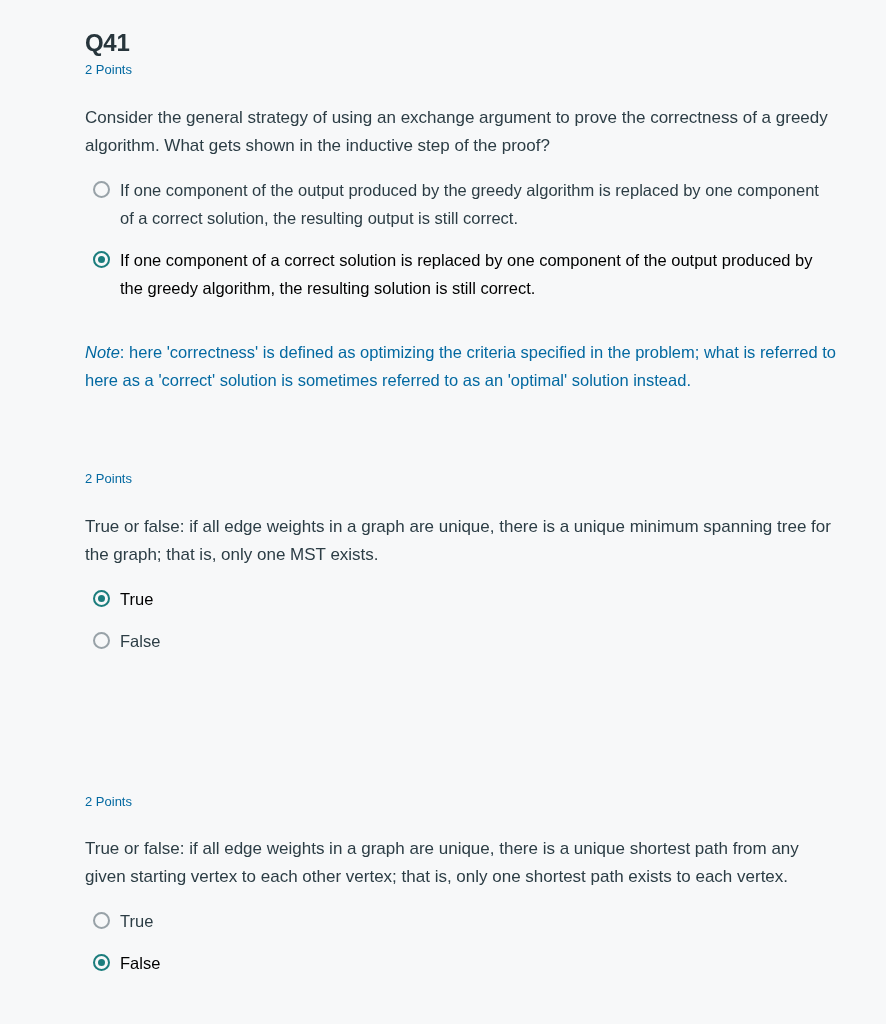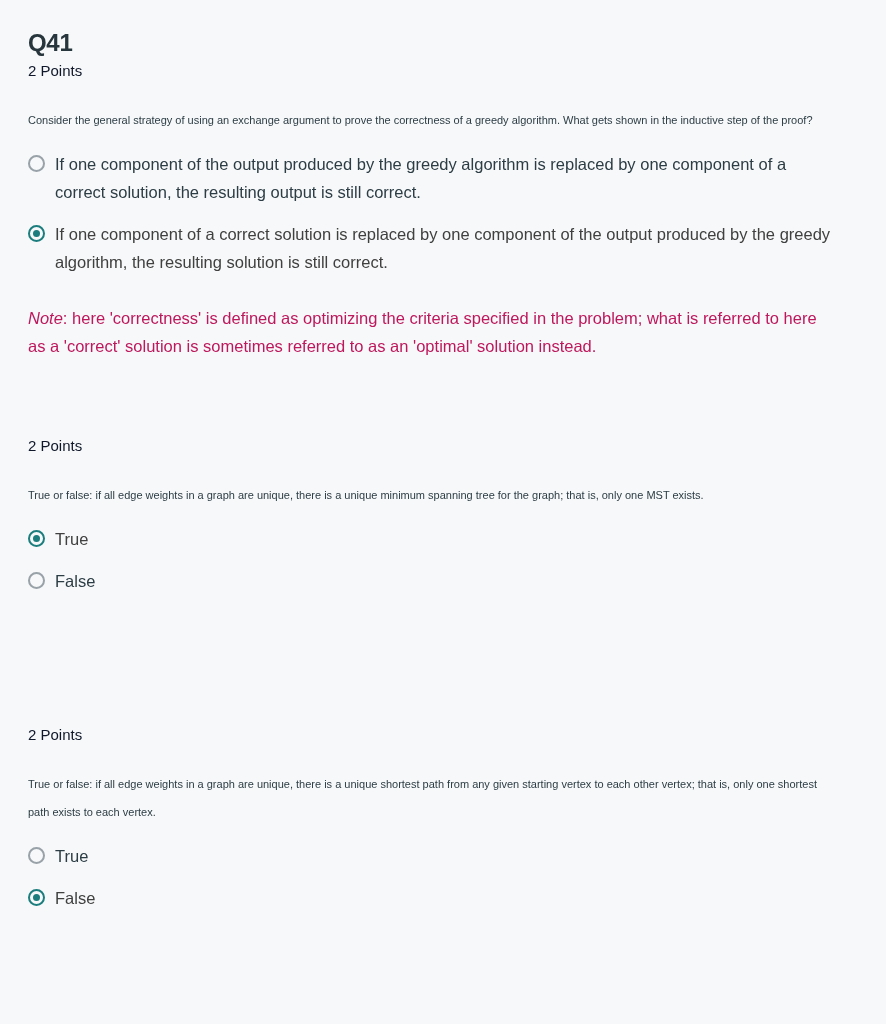--- a/index.html
+++ b/index.html
@@ -13,64 +13,64 @@
     background: #f7f8f9;
     font-family: "Liberation Sans", sans-serif;
     -webkit-font-smoothing: antialiased;
     overflow: hidden;
   }
 
   .page {
     box-sizing: border-box;
     width: 886px;
     height: 1024px;
-    padding: 30px 46px 0 28px;
+    padding: 30px 46px 0 85px;
     background: #f7f8f9;
   }
 
   
   .question {
     position: relative;
   }
   .q-head {
     font-size: 24px;
     font-weight: bold;
     color: #27353c;
     letter-spacing: -0.3px;
     line-height: 1.1;
     margin: 0 0 6px 0;
   }
   .q-points {
-    font-size: 15px;
-    color: #0f172a;
+    font-size: 13px;
+    color: #0369a1;
     line-height: 1.2;
     margin: 1px 0 26px 0;
     font-weight: normal;
   }
   .q-body {
-    font-size: 11px;
+    font-size: 17px;
     color: #2c3d45;
     line-height: 28px;
     margin: 0 0 16px 0;
     max-width: 790px;
   }
   .q-note {
     font-size: 16.5px;
-    color: #be185d;
+    color: #0369a1;
     line-height: 28px;
     margin: 0;
     max-width: 790px;
   }
   .q-note .note-em {
     font-style: italic;
   }
 
   
   .options {
-    margin: 0;
+    margin: 8px;
     padding: 0;
     list-style: none;
   }
   .option {
     position: relative;
     display: block;
     padding: 0 0 0 27px;
     margin: 0 0 14px 0;
     font-size: 16.5px;
     line-height: 28px;
@@ -103,21 +103,21 @@
     left: 50%;
     top: 50%;
     width: 7px;
     height: 7px;
     margin-left: -3.5px;
     margin-top: -3.5px;
     border-radius: 50%;
     background: #1b7d7d;
   }
   .option.selected .opt-label {
-    color: #404040;
+    color: #000000;
   }
   .opt-label {
     display: block;
   }
 
   
   .gap-q41-to-q42 { height: 76px; }
   .gap-q42-to-q43 { height: 130px; }
   .gap-after-options { height: 28px; }
 </style>

